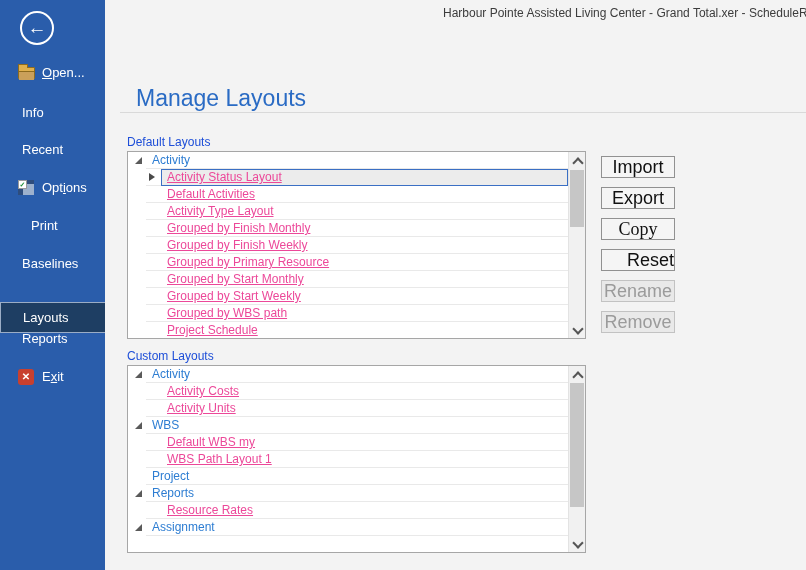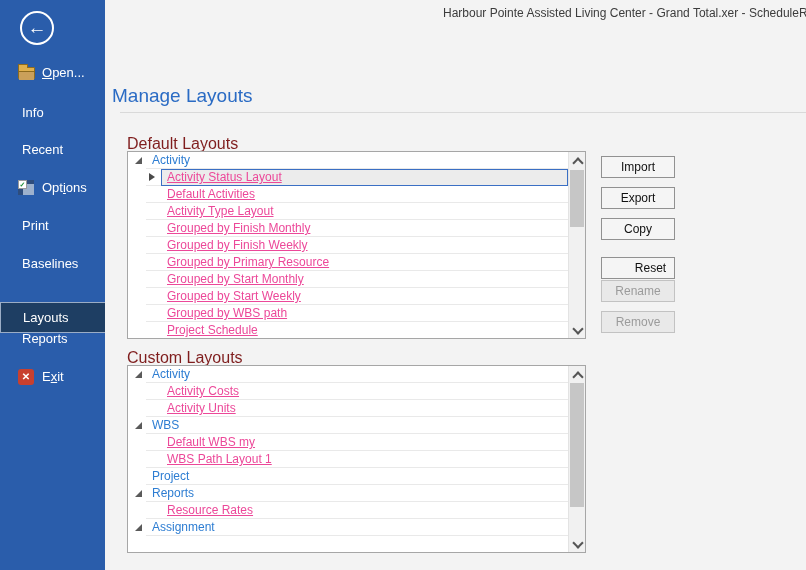--- a/index.html
+++ b/index.html
@@ -78,26 +78,26 @@
     background:#c8402f; border-radius:3px; color:#fff;
     font-size:10px; font-weight:bold; text-align:center; line-height:16px;
   }
 
   
   .titlebar-text {
     position:absolute; left:443px; top:6px; font-size:12px; color:#3c3c3c;
     white-space:nowrap;
   }
   .page-heading {
-    position:absolute; left:112px; top:85px; font-size:19px; color:#2a6bc4;
+    position:absolute; left:136px; top:85px; font-size:23px; color:#2a6bc4;
   }
   .heading-rule {
     position:absolute; left:120px; top:112px; width:686px; height:1px; background:#d9d9d9;
   }
-  .list-label { position:absolute; font-size:16px; color:#7f1d1d; }
+  .list-label { position:absolute; font-size:12px; color:#1d4ed8; }
   .label-default { left:127px; top:135px; }
   .label-custom  { left:127px; top:349px; }
 
   
   .listbox {
     position:absolute; left:127px; width:459px; height:188px;
     background:#fff; border:1px solid #a6a6a6; overflow:hidden;
   }
   .list-default { top:151px; }
   .list-custom  { top:365px; }
@@ -137,28 +137,28 @@
   .varrow.up::before   { top:7px; transform:rotate(45deg); }
   .varrow.down::before { top:4px; transform:rotate(225deg); }
   .vthumb { position:absolute; left:1px; width:14px; background:#c6c6c6; cursor:pointer; }
   .thumb-default { top:18px; height:57px; }
   .thumb-custom  { top:17px; height:124px; }
 
   
   .bsbtn {
     position:absolute; left:601px; width:74px; height:22px;
     background:#f5f5f5; border:1px solid #919191;
-    font-family:"Liberation Sans", sans-serif; font-size:12px; color:#111;
+    font-family:"Liberation Sans", sans-serif; font-size:18px; color:#111;
     text-align:center; cursor:pointer;
   }
   .bsbtn.disabled {
     background:#e9e9e9; border-color:#c2c2c2; color:#9b9b9b; cursor:default;
   }
-  .btn-import { top:156px; } .btn-export { top:187px; } .btn-copy { top:218px; }
-  .btn-reset  { top:257px;padding-left:25px; } .btn-rename { top:280px; } .btn-remove { top:311px; }
+  .btn-import { top:156px; } .btn-export { top:187px; } .btn-copy { top:218px;font-family:Liberation Serif, serif; }
+  .btn-reset  { top:249px;padding-left:25px; } .btn-rename { top:280px; } .btn-remove { top:311px; }
 </style>
 </head>
 <body>
 
 <div class="sidebar">
   <div class="back-btn">
     <span>←</span>
   </div>
 
   <div class="side-item with-icon" style="top:61px;">
@@ -175,21 +175,21 @@
   </div>
 
   <div class="side-item with-icon" style="top:176px;">
     <span class="options-icon">
         <i></i>
         <i class="check-badge">✓</i>
       </span>
     <span class="lbl"><span>Opt</span><span class="accel">i</span><span>ons</span></span>
   </div>
 
-  <div class="side-item" style="top:214px;">
+  <div class="side-item" style="top:214px;margin-left:9px;">
     <span class="lbl">Print</span>
   </div>
 
   <div class="side-item" style="top:252px;">
     <span class="lbl">Baselines</span>
   </div>
 
   <div class="side-selected">
     <span class="lbl">Layouts</span>
   </div>

